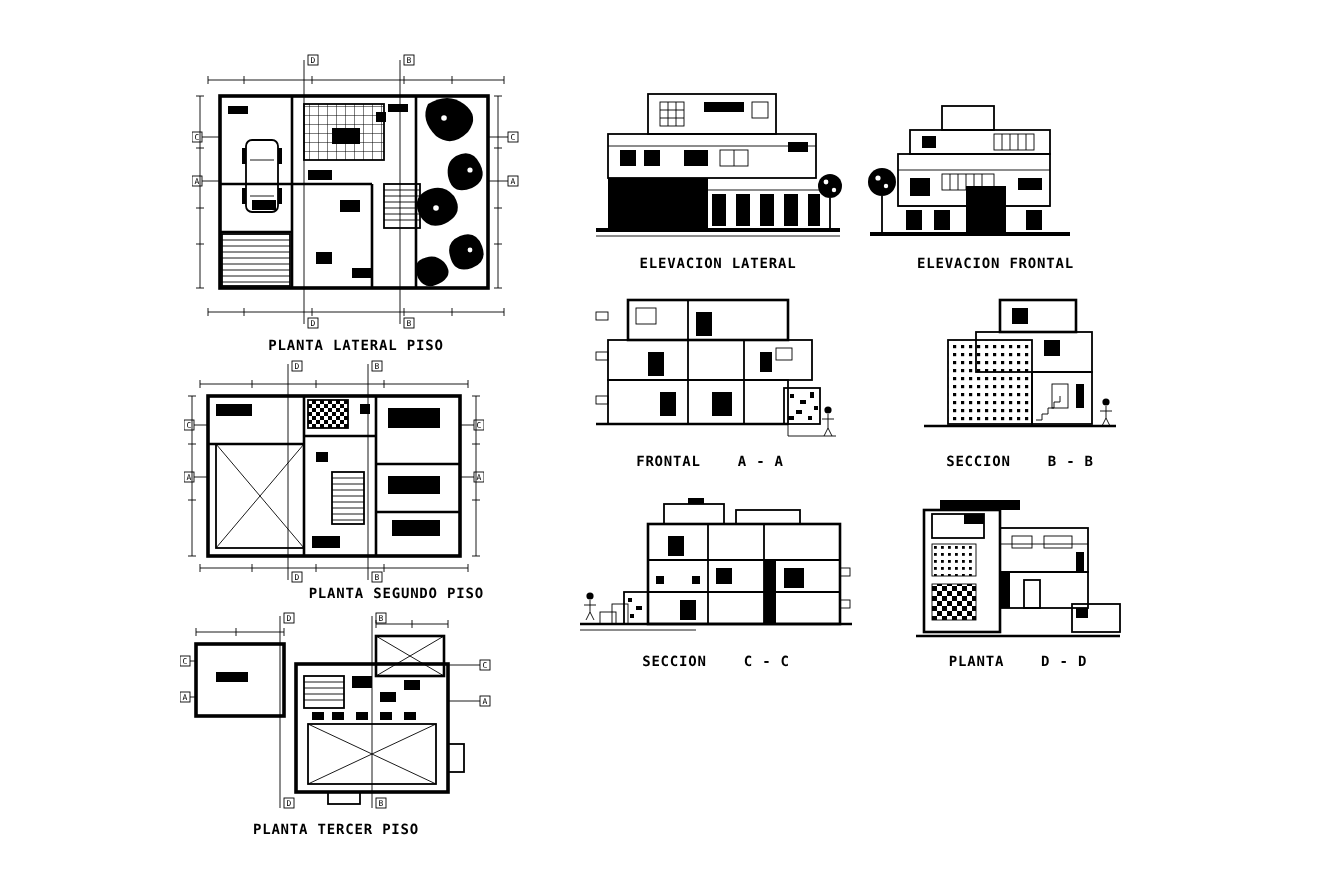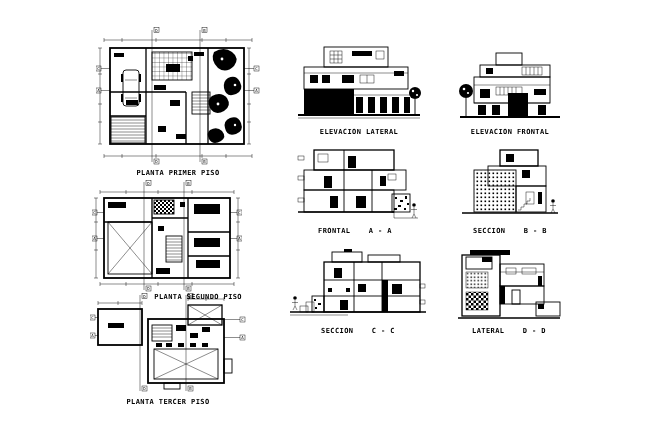--- a/index.html
+++ b/index.html
@@ -100,21 +100,21 @@
         <path class="bk" d="M132,52 q8,-4 12,4 q4,8 -4,12 q-10,4 -12,-6 q-1,-7 4,-10 z"></path>
         <path class="bk" d="M116,70 q9,-5 15,2 q5,8 -3,13 q-9,5 -14,-3 q-4,-8 2,-12 z"></path>
         <path class="bk" d="M134,92 q8,-3 11,5 q3,8 -5,11 q-9,3 -11,-6 q-2,-7 5,-10 z"></path>
         <path class="bk" d="M114,104 q7,-4 12,1 q5,6 -1,10 q-8,5 -12,-2 q-3,-6 1,-9 z"></path>
         <circle class="wh" cx="126" cy="33" r="1.4"></circle>
           <circle class="wh" cx="139" cy="59" r="1.3"></circle>
         <circle class="wh" cx="122" cy="78" r="1.4"></circle>
           <circle class="wh" cx="139" cy="99" r="1.2"></circle>
       </g>
     </svg>
-    <figcaption class="label">PLANTA PRIMER PISO</figcaption>
+    <figcaption class="label">PLANTA LATERAL PISO</figcaption>
   </figure>
 
   <figure class="fig" style="left:92px; top:180px;align-items:flex-end;">
     <svg width="150" height="112" viewBox="0 0 150 112">
       <defs>
         <pattern id="ck2" width="4" height="4" patternUnits="userSpaceOnUse">
           <rect x="0" y="0" width="2" height="2" fill="#000"></rect>
             <rect x="2" y="2" width="2" height="2" fill="#000"></rect>
         </pattern>
       </defs>
@@ -168,21 +168,21 @@
         <rect class="bk" x="104" y="80" width="24" height="8"></rect>
         <rect class="bk" x="16" y="22" width="18" height="6"></rect>
         <rect class="bk" x="64" y="88" width="14" height="6"></rect>
         <rect class="bk" x="88" y="22" width="5" height="5"></rect>
         <rect class="bk" x="66" y="46" width="6" height="5"></rect>
       </g>
     </svg>
     <figcaption class="label">PLANTA SEGUNDO PISO</figcaption>
   </figure>
 
-  <figure class="fig" style="left:90px; top:293px;">
+  <figure class="fig" style="left:90px; top:306px;">
     <svg width="156" height="104" viewBox="0 0 156 104">
       <g>
         <path class="t" d="M8,10 H52 M8,8 v4 M28,8 v4 M52,8 v4"></path>
         <path class="t" d="M98,6 H134 M98,4 v4 M116,4 v4 M134,4 v4"></path>
       </g>
       <g>
         <path class="t" d="M50,2 V98 M96,2 V98"></path>
         <rect class="t" x="52" y="0.5" width="5" height="5"></rect>
         <text class="mk" x="53.2" y="4.7">D</text>
         <rect class="t" x="98" y="0.5" width="5" height="5"></rect>
@@ -271,21 +271,21 @@
         <path class="w1" d="M119,54 V70"></path>
       </g>
       <g>
         <path d="M2,70 H124" stroke="#000" stroke-width="2" fill="none"></path>
         <path class="t" d="M2,73 H124"></path>
       </g>
     </svg>
     <figcaption class="label">ELEVACION LATERAL</figcaption>
   </figure>
 
-  <figure class="fig" style="left:458px; top:45px;">
+  <figure class="fig" style="left:433px; top:45px;align-items:flex-end;">
     <svg width="104" height="82" viewBox="0 0 104 82">
       <g>
         <rect class="w1" x="38" y="8" width="26" height="12"></rect>
         <rect class="w1" x="22" y="20" width="70" height="12"></rect>
         <rect class="w1" x="16" y="32" width="76" height="26"></rect>
         <path class="t" d="M16,40 H92"></path>
       </g>
       <g>
         <rect class="bk" x="28" y="23" width="7" height="6"></rect>
         <rect class="t" x="64" y="22" width="20" height="8"></rect>
@@ -471,16 +471,16 @@
         <rect class="t" x="50" y="20" width="10" height="6"></rect>
         <rect class="t" x="66" y="20" width="14" height="6"></rect>
         <rect class="bk" x="44" y="38" width="5" height="18"></rect>
         <rect class="w1" x="56" y="42" width="8" height="14"></rect>
         <rect class="bk" x="82" y="28" width="4" height="10"></rect>
       </g>
       <g>
         <path class="w15" d="M2,70 H104"></path>
       </g>
     </svg>
-    <figcaption class="label">LATERAL    D - D</figcaption>
+    <figcaption class="label">PLANTA    D - D</figcaption>
   </figure>
 
 </div>
 
 </body></html>

